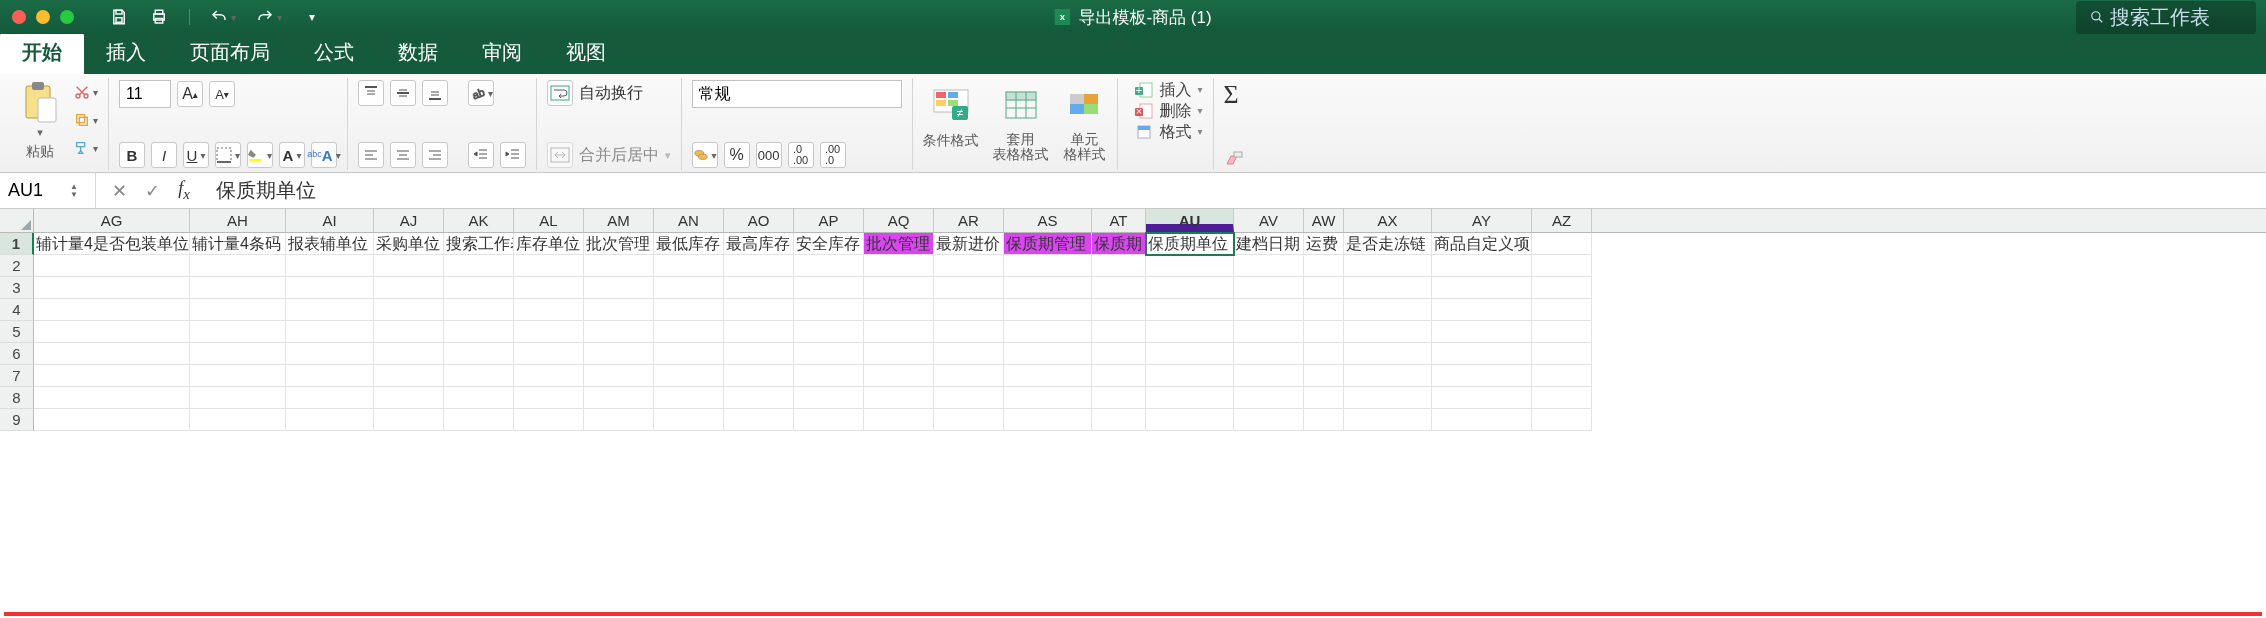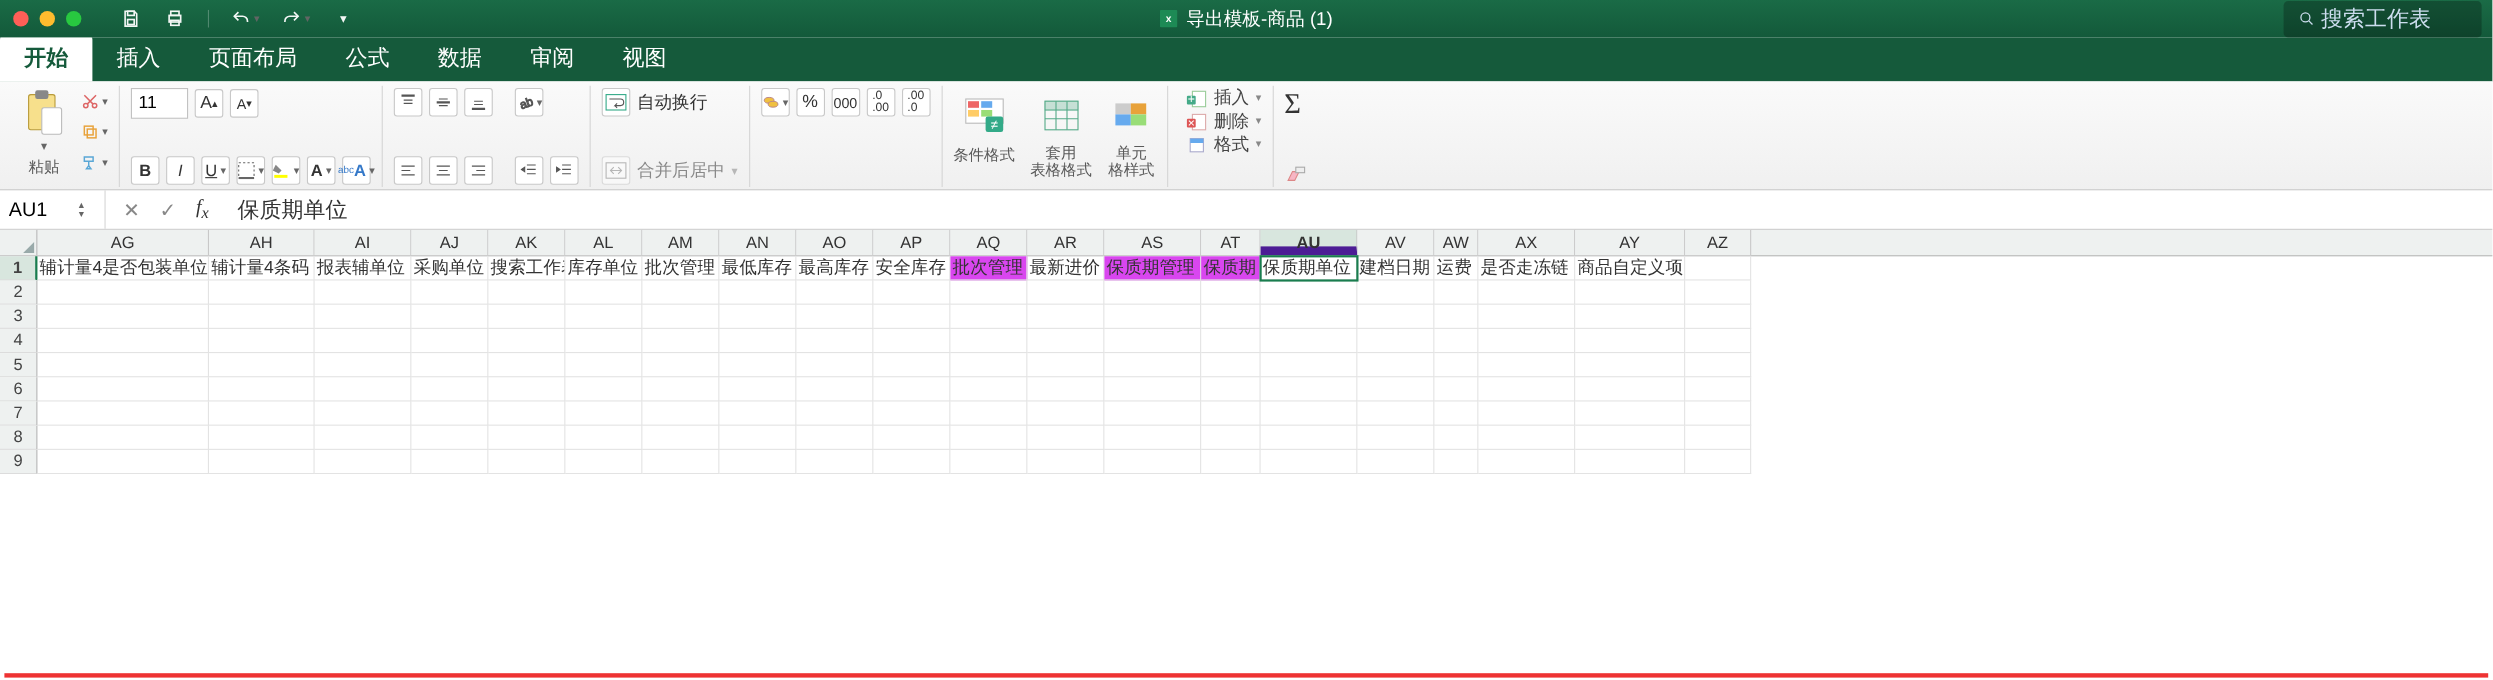--- a/index.html
+++ b/index.html
@@ -326,20 +326,23 @@
             <path d="M5 8h10M8 5l-3 3 3 3M12 5l3 3-3 3"></path>
           </svg>
         </span>
       <span style="font-size:16px">合并后居中</span>
       <span style="font-size:11px;color:#888">▾</span>
     </div>
   </div>
 
   <div class="grp">
     <div class="grp-row">
+      <input class="combo" style="width: 210px;" value="常规">
+    </div>
+    <div class="grp-row">
       <span class="sq caret">
           <svg width="18" height="16" viewBox="0 0 18 16">
             <ellipse cx="7" cy="6" rx="5" ry="3" fill="#f0c040" stroke="#b88"></ellipse>
             <ellipse cx="11" cy="10" rx="5" ry="3" fill="#f0c040" stroke="#b88"></ellipse>
           </svg>
         </span>
       <span class="sq" style="font-size:16px">%</span>
       <span class="sq" style="font-size:13px">000</span>
       <span class="sq" style="font-size:11px;line-height:1">.0<br>.00</span>
       <span class="sq" style="font-size:11px;line-height:1">.00<br>.0</span>

